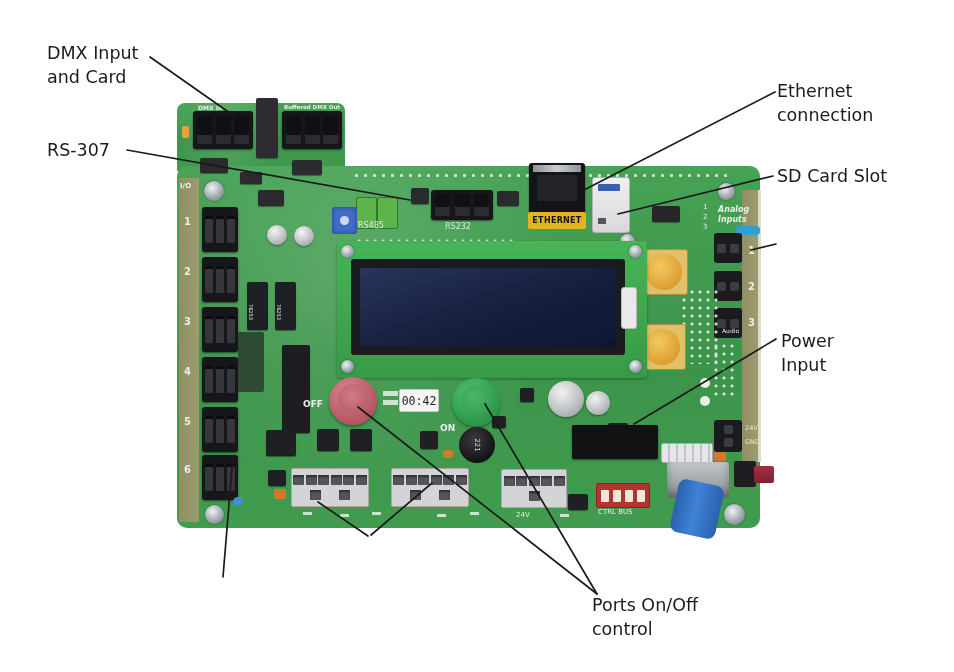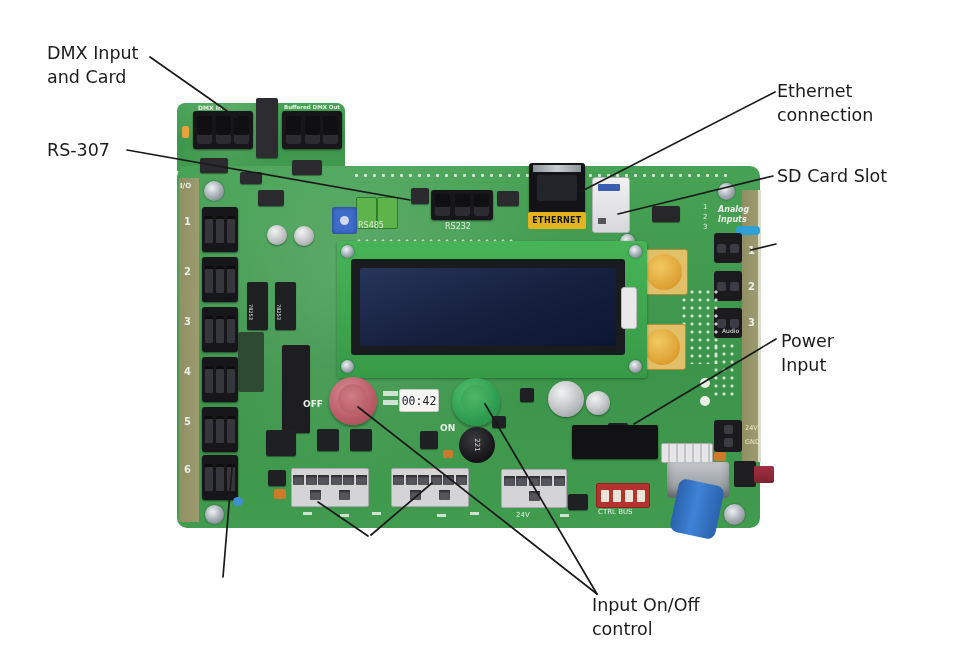--- a/index.html
+++ b/index.html
@@ -314,17 +314,17 @@
       <div>connection</div>
   </div>
   <div class="lbl" style="left:777px;top:165px;">
       <div>SD Card Slot</div>
   </div>
   <div class="lbl" style="left:781px;top:330px;">
       <div>Power</div>
       <div>Input</div>
   </div>
   <div class="lbl" style="left:592px;top:594px;">
-      <div>Input On/Off</div>
+      <div>Ports On/Off</div>
       <div>control</div>
   </div>
 
 </div>
 
 </body></html>

